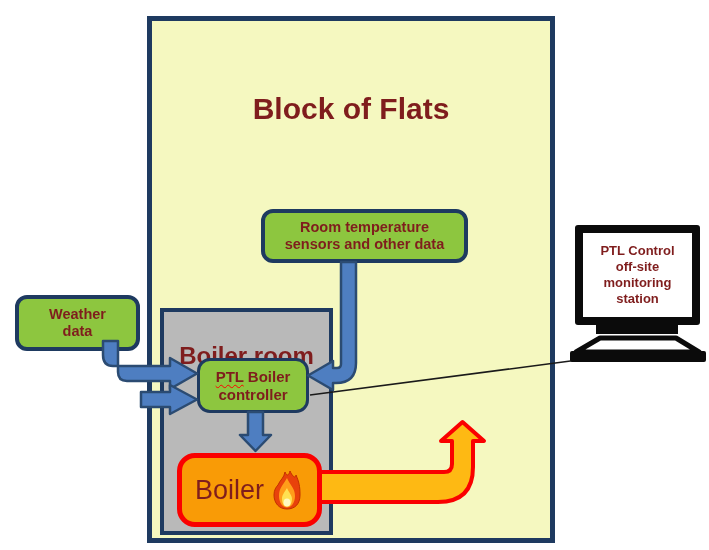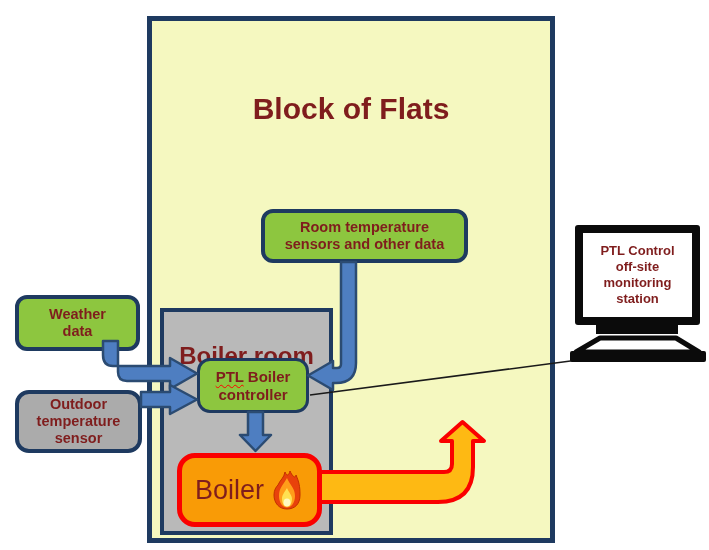--- a/index.html
+++ b/index.html
@@ -63,25 +63,20 @@
   <div id="room-sensors-box" class="abs rbox">
     <span>Room temperature
 sensors and other data</span>
   </div>
 
   <div id="weather-box" class="abs rbox">
     <span>Weather
 data</span>
   </div>
 
-  <div id="outdoor-box" class="abs rbox">
-    <span>Outdoor
-temperature
-sensor</span>
-  </div>
 
   <div id="controller-box" class="abs">
     <span><span class="squiggle">PTL</span><span> Boiler</span></span>
     <span>controller</span>
   </div>
 
   <div id="boiler-box" class="abs">
     <span id="boiler-label">Boiler</span>
     <svg width="34" height="42" viewBox="0 0 34 42">
       <path d="M8,16 C10,11 14,9 15,3 C17,8 19,6 20,2 C23,9 26,9 26,6 C29,13 30,17 30,26 C30,35 25,40 17,40 C9,40 4,34 4,26 C4,21 6,18 8,16 Z" style="fill:#E8420B;stroke:#C33000;stroke-width:1;"></path>

